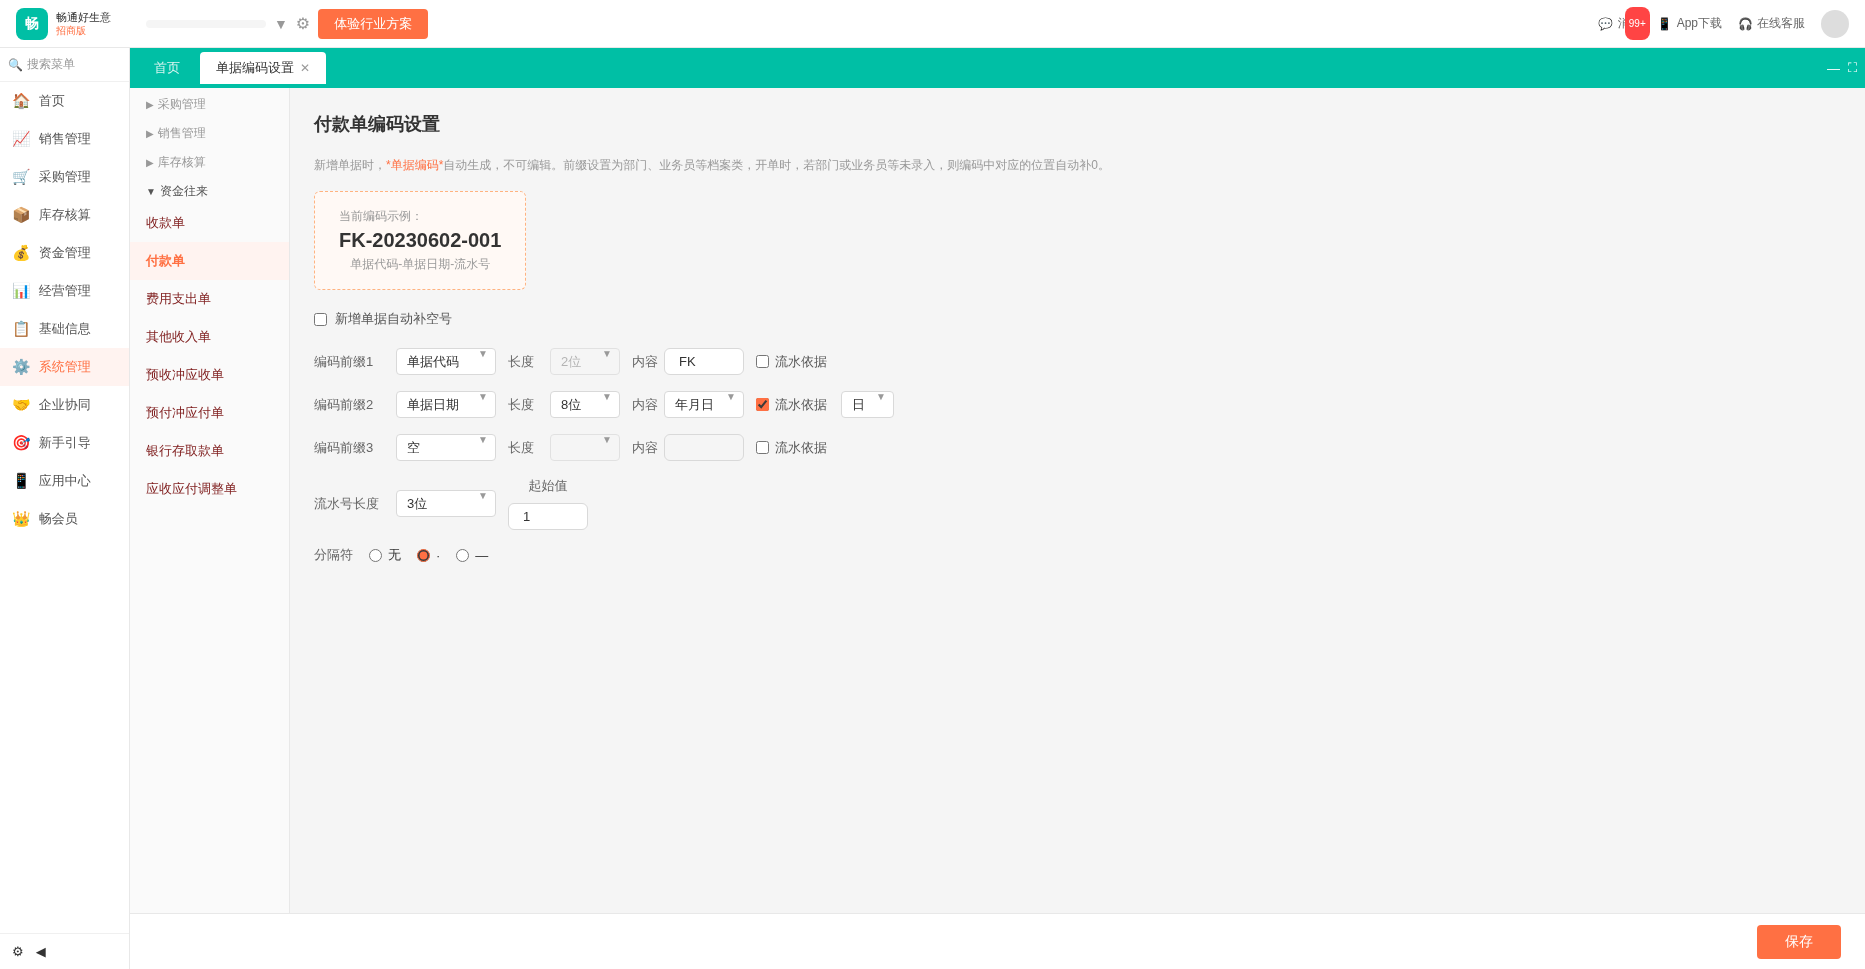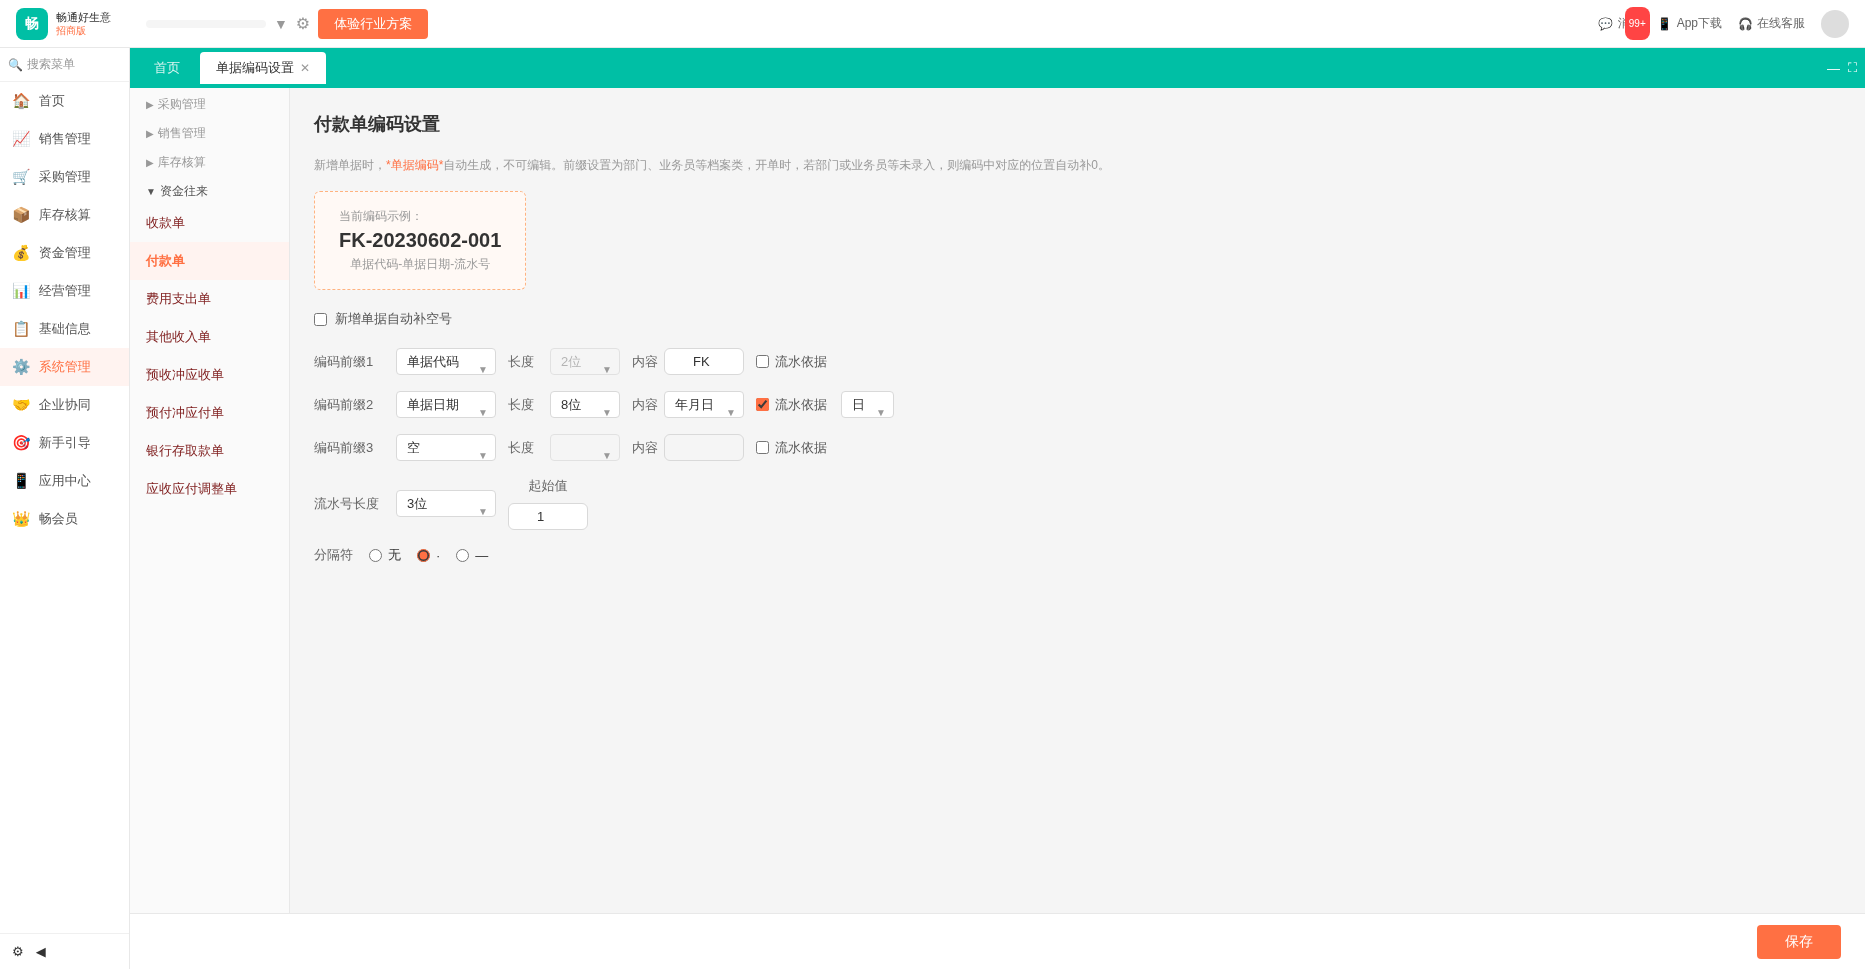--- a/index.html
+++ b/index.html
@@ -284,33 +284,33 @@
       color: #333;
       background: #fff;
       appearance: none;
       cursor: pointer;
       position: relative;
       min-width: 100px;
     }
     .select-wrapper {
       position: relative;
       display: inline-flex;
-      align-items: flex-end;
+      align-items: flex-start;
     }
     .select-wrapper .chevron-down {
       position: absolute;
       right: 8px;
       pointer-events: none;
       color: #999;
       font-size: 10px;
     }
     .form-input {
       border: 1px solid #d9d9d9;
       border-radius: 6px;
-      padding: 5px 28px;
+      padding: 5px 14px;
       font-size: 13px;
       color: #333;
       background: #fff;
       min-width: 80px;
     }
     .form-input:disabled { background: #f5f5f5; color: #999; }
     .form-text { font-size: 13px; color: #666; }
     .checkbox-label { font-size: 13px; color: #555; }
 
     

